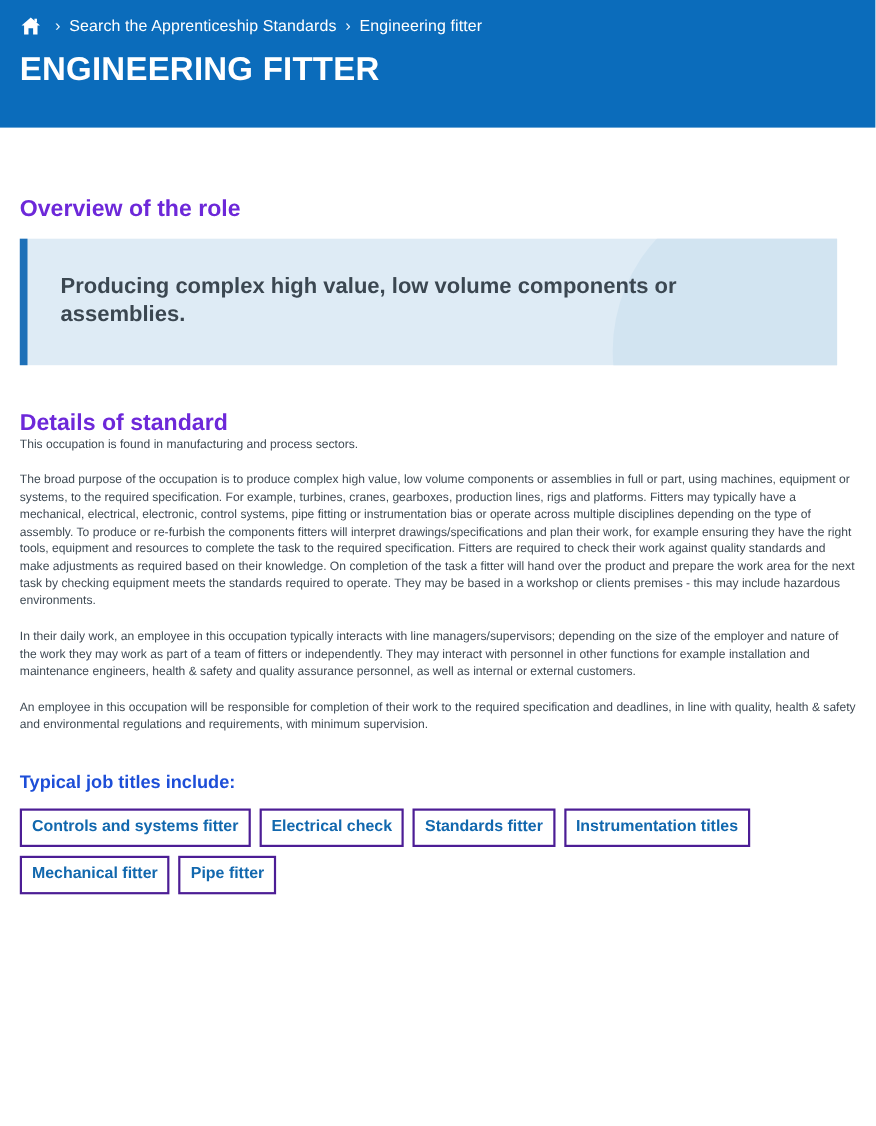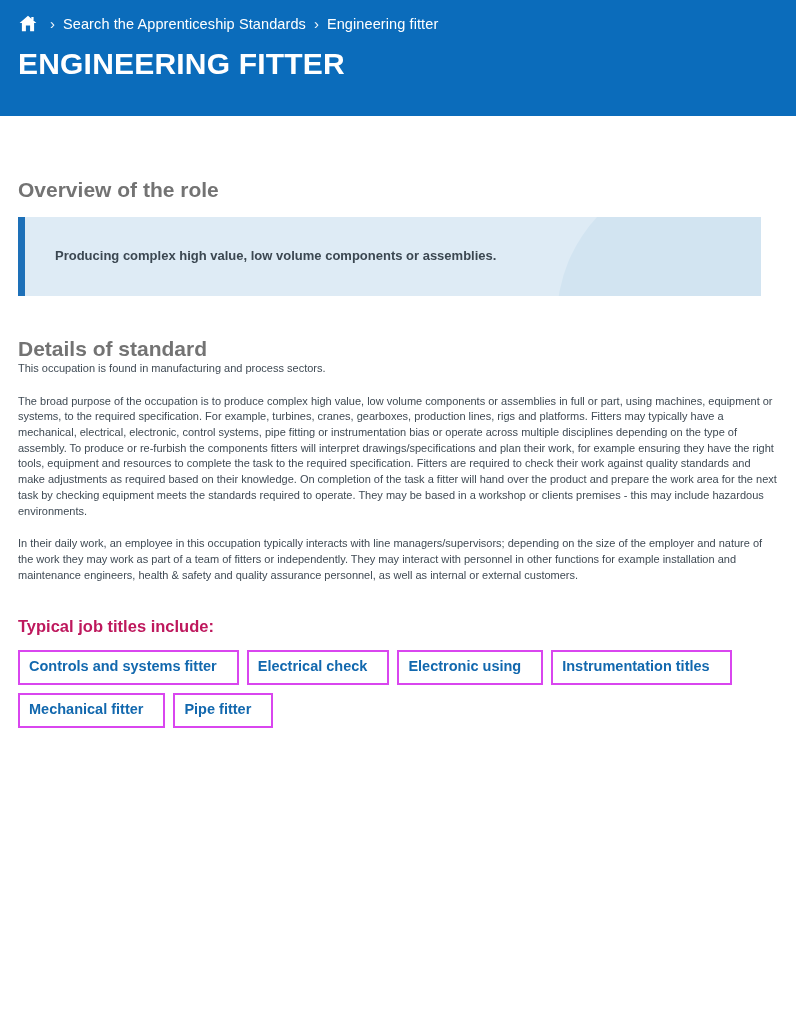--- a/index.html
+++ b/index.html
@@ -64,21 +64,21 @@
     letter-spacing: .2px;
     line-height: 1.15;
     text-transform: uppercase;
   }
 
   
   .content {
     padding: 0 18px;
   }
   .section-heading {
-    color: #737373;
+    color: #6d28d9;
     font-weight: bold;
     margin: 0;
   }
   h2.overview-heading {
     font-size: 21px;
     padding-top: 62px;
     margin-bottom: 15px;
   }
   h2.details-heading {
     font-size: 21px;
@@ -89,21 +89,21 @@
     font-size: 16.5px;
     margin-top: 38px;
     margin-bottom: 18px;
     color: #1268ae;
     font-weight: bold;
   }
   h3.jobtitles-heading {
     font-size: 16.5px;
     margin-top: 34px;
     margin-bottom: 14px;
-    color: #be185d;
+    color: #1d4ed8;
     font-weight: bold;
   }
 
   
   .callout {
     position: relative;
     background: #deebf5;
     border-left: 7px solid #1d70b8;
     padding: 30px 28px 32px 30px;
     overflow: hidden;
@@ -116,21 +116,21 @@
     width: 300px;
     height: 300px;
     border-radius: 50%;
     background: #d2e4f1;
     pointer-events: none;
   }
   .callout-text {
     position: relative;
     z-index: 1;
     margin: 0;
-    font-size: 13px;
+    font-size: 20px;
     font-weight: bold;
     line-height: 1.33;
     color: #3b4751;
   }
 
   
   .body-text {
     color: #3f4a54;
     font-size: 11px;
     line-height: 1.43;
@@ -141,26 +141,26 @@
 
   
   .chips {
     display: flex;
     flex-wrap: wrap;
     gap: 8px;
     max-width: 762px;
     padding-bottom: 30px;
   }
   .chip {
-    border: 2px solid #d946ef;
+    border: 2px solid #4c1d95;
     background: #ffffff;
     color: #1268ae;
     font-weight: bold;
     font-size: 14.5px;
-    padding: 7px 20px 8px 9px;
+    padding: 7px 9px 8px 9px;
     line-height: 1.1;
     white-space: nowrap;
     cursor: pointer;
   }
 </style>
 </head>
 <body>
 
 <header class="header-band">
 
@@ -188,25 +188,26 @@
     <span class="callout-circle"></span>
     <p class="callout-text">Producing complex high value, low volume components or assemblies.</p>
   </section>
 
   <h2 class="section-heading details-heading">Details of standard</h2>
 
 
   <p class="body-text first">This occupation is found in manufacturing and process sectors.</p>
   <p class="body-text">The broad purpose of the occupation is to produce complex high value, low volume components or assemblies in full or part, using machines, equipment or systems, to the required specification. For example, turbines, cranes, gearboxes, production lines, rigs and platforms. Fitters may typically have a mechanical, electrical, electronic, control systems, pipe fitting or instrumentation bias or operate across multiple disciplines depending on the type of assembly. To produce or re-furbish the components fitters will interpret drawings/specifications and plan their work, for example ensuring they have the right tools, equipment and resources to complete the task to the required specification. Fitters are required to check their work against quality standards and make adjustments as required based on their knowledge. On completion of the task a fitter will hand over the product and prepare the work area for the next task by checking equipment meets the standards required to operate. They may be based in a workshop or clients premises - this may include hazardous environments.</p>
   <p class="body-text">In their daily work, an employee in this occupation typically interacts with line managers/supervisors; depending on the size of the employer and nature of the work they may work as part of a team of fitters or independently. They may interact with personnel in other functions for example installation and maintenance engineers, health &amp; safety and quality assurance personnel, as well as internal or external customers.</p>
+  <p class="body-text">An employee in this occupation will be responsible for completion of their work to the required specification and deadlines, in line with quality, health &amp; safety and environmental regulations and requirements, with minimum supervision.</p>
 
   <h3 class="jobtitles-heading">Typical job titles include:</h3>
 
   <div class="chips">
     <span class="chip">Controls and systems fitter</span>
     <span class="chip">Electrical check</span>
-    <span class="chip">Electronic using</span>
+    <span class="chip">Standards fitter</span>
     <span class="chip">Instrumentation titles</span>
     <span class="chip">Mechanical fitter</span>
     <span class="chip">Pipe fitter</span>
   </div>
 
 </main>
 
 </body></html>

